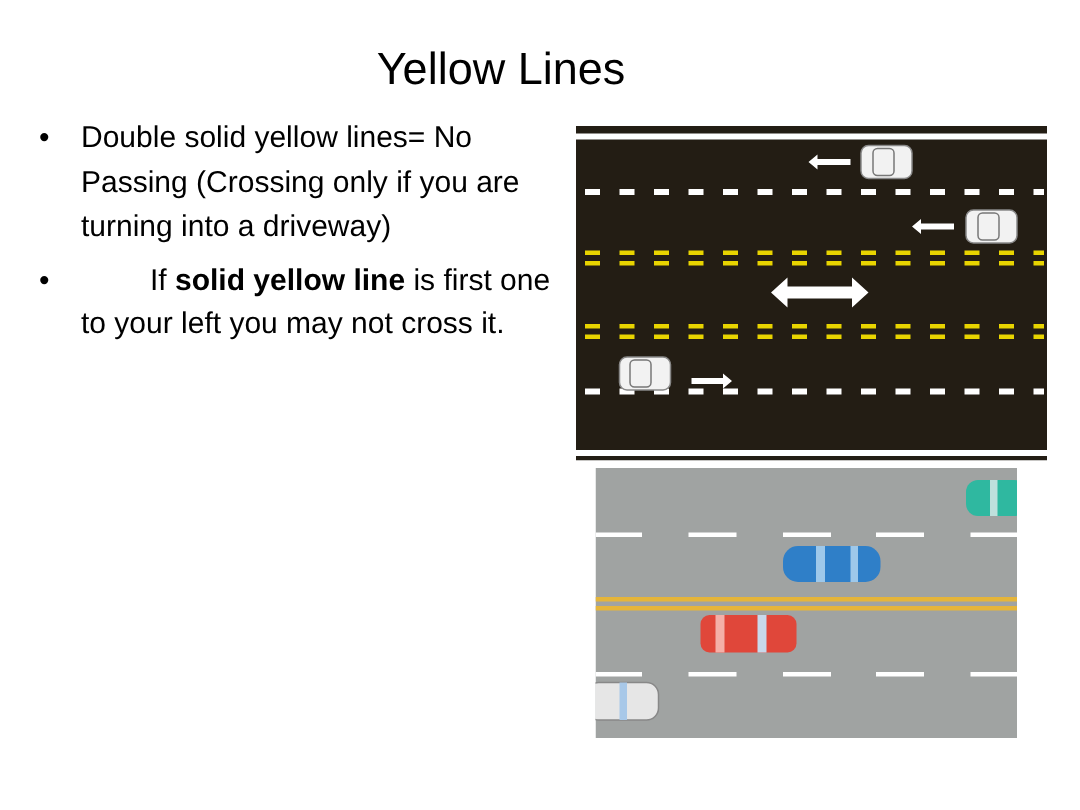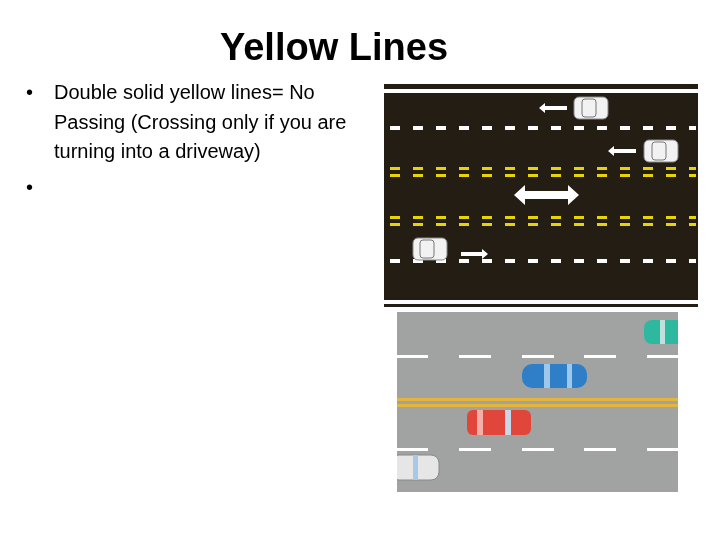--- a/index.html
+++ b/index.html
@@ -1,19 +1,19 @@
 <!DOCTYPE html>
 <html><head>
 <meta charset="utf-8">
 <style>
   html, body { margin:0; padding:0; }
   body { width:720px; height:540px; background:#ffffff; position:relative; overflow:hidden;
          font-family:"Liberation Sans", "DejaVu Sans", sans-serif; color:#000; }
   .title { position:absolute; left:0; top:24px; width:668px; text-align:center;
-           font-size:38px; line-height:46px; font-weight:bold; }
+           font-size:30px; line-height:46px; font-weight:normal; }
   .body-text { position:absolute; left:24px; top:78px; width:352px; font-size:20px; line-height:29.5px; }
   .bullet { position:relative; padding-left:30px; margin-bottom:6px; }
   .bullet .dot { position:absolute; left:2px; top:0; }
   .para { padding-left:30px; text-indent:46px; margin-bottom:6px; }
   b { font-weight:bold; }
   .img1 { position:absolute; left:384px; top:84px; width:314px; height:223px; }
   .img2 { position:absolute; left:397px; top:312px; width:281px; height:180px; }
 </style>
 </head>
 <body>
@@ -21,20 +21,21 @@
 <div class="title">Yellow Lines</div>
 
 <div class="body-text">
   <div class="bullet">
     <span class="dot">•</span>
     <span>Double solid yellow lines= No Passing (Crossing only if you are turning into a driveway)</span>
   </div>
   <div class="bullet">
     <span class="dot">•</span>
   </div>
+  <div class="para"><span>If </span><b>solid yellow line</b><span> is first one to your left you may not cross it.</span></div>
 </div>
 
 <svg class="img1" viewBox="0 0 314 223" xmlns="http://www.w3.org/2000/svg">
   <rect width="314" height="223" fill="#231d14"></rect>
   <rect x="0" y="5" width="314" height="4" fill="#ffffff"></rect>
   <rect x="0" y="216" width="314" height="4" fill="#ffffff"></rect>
   <g fill="#ffffff">
     <rect x="6" y="42" width="10" height="4"></rect>
       <rect x="29" y="42" width="10" height="4"></rect>
       <rect x="52" y="42" width="10" height="4"></rect>

